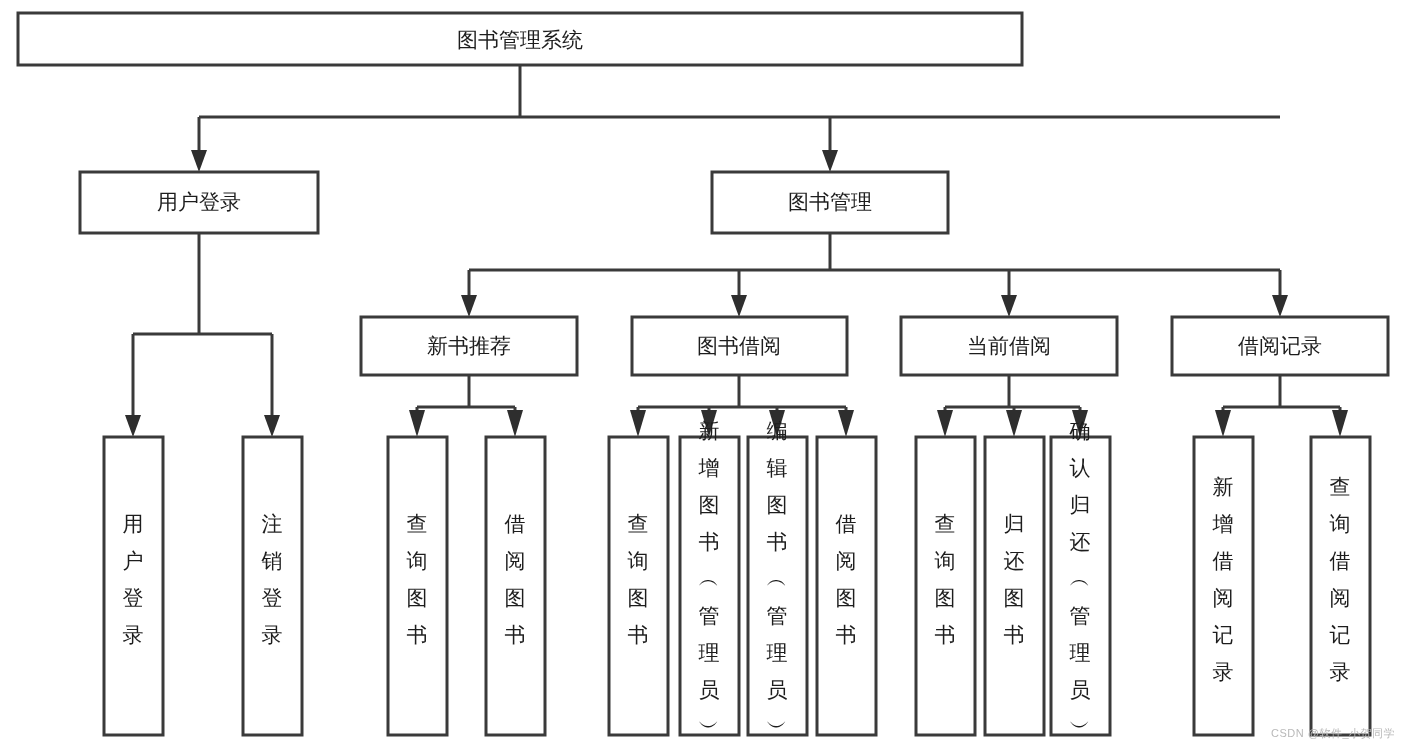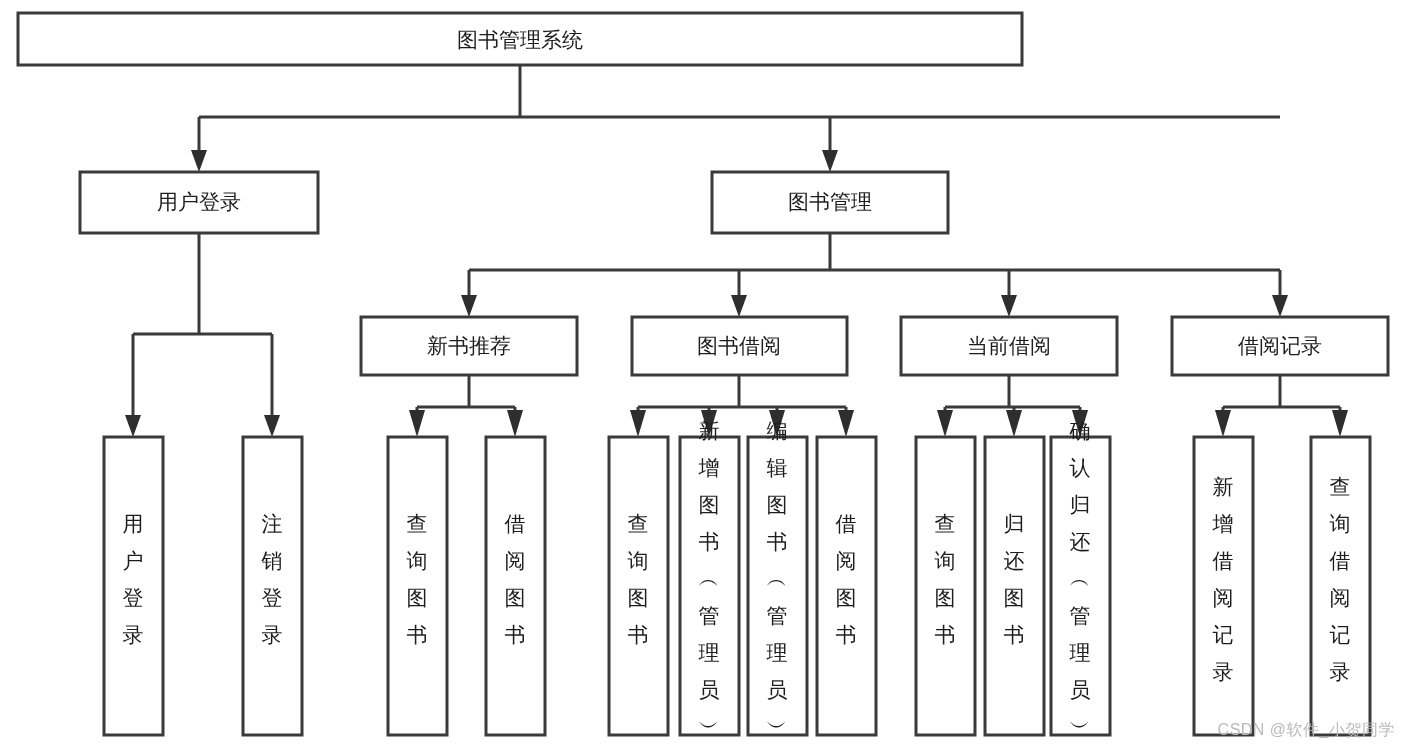--- a/index.html
+++ b/index.html
@@ -51,21 +51,21 @@
     font-family: "Liberation Sans", "DejaVu Sans", sans-serif;
     font-size: 21px;
     fill: #1d1d1d;
     text-anchor: middle;
   }
   .watermark {
     position: absolute;
     right: 10px;
     bottom: 6px;
     font-family: "Liberation Sans", "DejaVu Sans", sans-serif;
-    font-size: 16px;
+    font-size: 11px;
     color: #b9b9b9;
     letter-spacing: 0.5px;
     white-space: nowrap;
     pointer-events: none;
   }
 </style>
 </head>
 <body>
 
 <div id="diagram-root">

